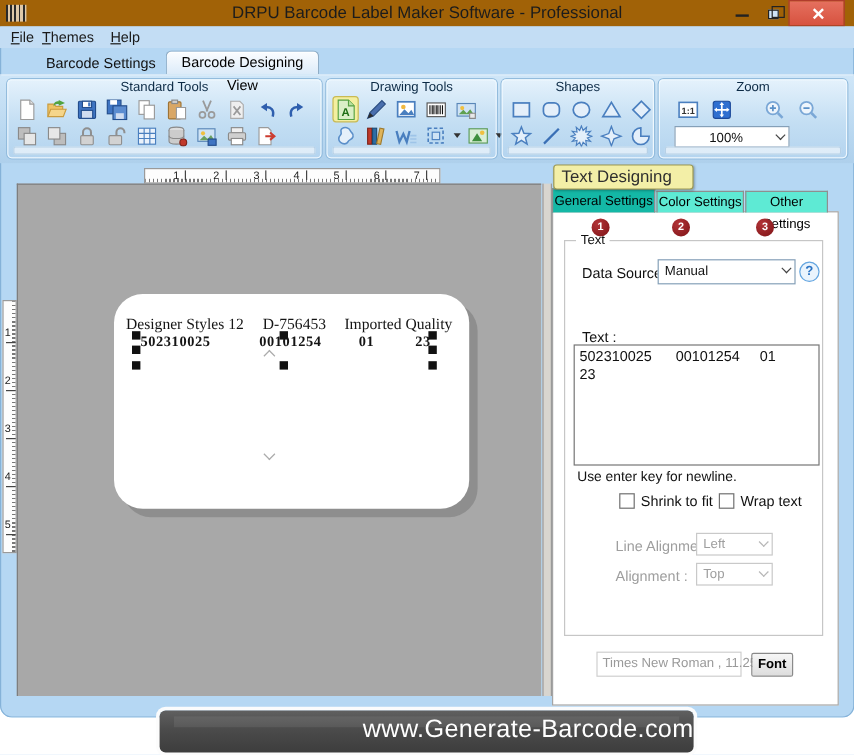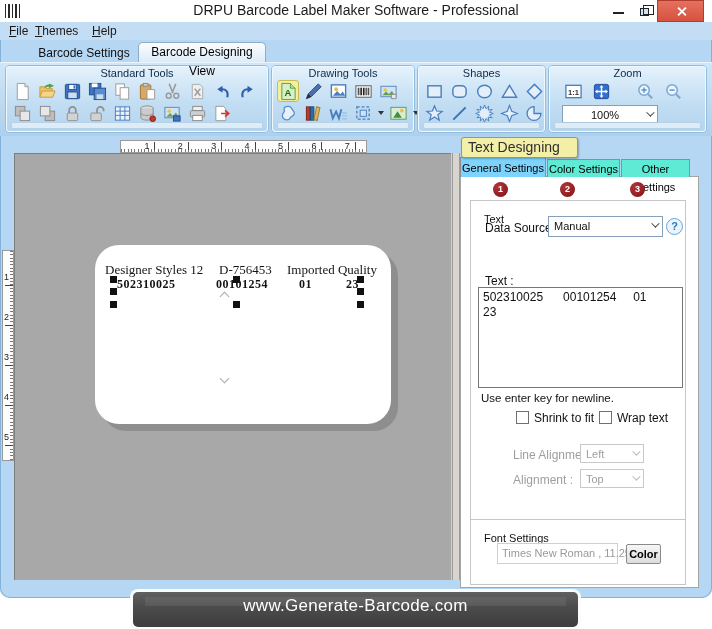--- a/index.html
+++ b/index.html
@@ -4,21 +4,21 @@
 <style>
   * { margin:0; padding:0; box-sizing:border-box; }
   html,body { width:712px; height:629px; }
   body { position:relative; background:#ffffff; font-family:"Liberation Sans", sans-serif; overflow:hidden; }
 
   
   .window { position:absolute; left:0; top:0; width:712px; height:598px;
     background:#b5d7f3; border-radius:0 0 10px 10px;
     box-shadow: inset 0 0 0 1px #85b2d8; }
 
-  .titlebar { position:absolute; left:0; top:0; width:712px; height:22px; background:#ffffff; }
+  .titlebar { position:absolute; left:0; top:0; width:712px; height:22px; background:#a16207; }
   .app-icon { position:absolute; left:5px; top:4px; width:17px; height:14px;
     background:repeating-linear-gradient(90deg,#2a2a2a 0 1.5px, rgba(255,255,255,.65) 1.5px 3.5px); }
   .title-text { position:absolute; left:0; right:0; top:2px; text-align:center;
     font-size:14px; color:#1c1c1c; }
   .btn-min { position:absolute; left:606px; top:0; width:24px; height:22px; cursor:default; }
   .btn-min i { position:absolute; left:7px; top:12px; width:11px; height:2px; background:#222; }
   .btn-restore { position:absolute; left:632px; top:0; width:24px; height:22px; }
   .btn-restore i { position:absolute; left:8px; top:8px; width:9px; height:8px; border:1px solid #222; background:#cfe4f6; }
   .btn-restore i::before { content:""; position:absolute; left:2px; top:-4px; width:9px; height:8px; border:1px solid #222; }
   .btn-close { position:absolute; left:657px; top:0; width:47px; height:22px;
@@ -104,31 +104,31 @@
   .callout { position:absolute; left:461px; top:137px; width:117px; height:21px;
     background:#f3efa7; border:1px solid #9d9a55; border-radius:3px; z-index:6;
     font-size:14px; line-height:19px; padding-left:6px; color:#2e2e2e;
     box-shadow:1px 1px 2px rgba(0,0,0,.25); }
 
   
   .panel-body { position:absolute; left:460px; top:176px; width:239px; height:412px;
     background:#ffffff; border:1px solid #a5a5a5; z-index:1; }
   .ptab { position:absolute; z-index:2; text-align:center; font-size:11px; color:#000;
     border:1px solid #8f8f8f; border-bottom:none; background:#5eead4; }
-  #ptab-0 { left:460px; top:157px; width:86px; height:20px; line-height:20px; background:#7dd3fc; z-index:3; }
+  #ptab-0 { left:460px; top:157px; width:86px; height:20px; line-height:20px; background:#14b8a6; z-index:3; }
   #ptab-1 { left:547px; top:159px; width:73px; height:18px; line-height:18px; }
   #ptab-2 { left:621px; top:159px; width:69px; height:18px; line-height:18px; }
   .badge { position:absolute; width:15px; height:15px; border-radius:50%; z-index:4;
     background:radial-gradient(circle at 35% 30%, #b23438, #7e1316); color:#fff;
     font-size:9px; font-weight:bold; text-align:center; line-height:15px; top:182px; }
   #badge-0 { left:493px; } #badge-1 { left:560px; } #badge-2 { left:630px; }
 
   .groupbox { position:absolute; border:1px solid #c6c6c6; background:#fff; z-index:2; }
   .groupbox .legend { position:absolute; top:-7px; left:9px; background:#fff; padding:0 4px;
-    font-size:11px; color:#111;margin-top:19px; }
+    font-size:11px; color:#111; }
   #gb-text { left:470px; top:200px; width:216px; height:330px; }
   #gb-font { left:470px; top:519px; width:216px; height:66px; }
 
   .plabel { position:absolute; font-size:12px; color:#111; z-index:3; white-space:nowrap; }
   .plabel.gray { color:#9e9e9e; }
   #lbl-datasource { left:485px; top:221px; }
   #combo-datasource { position:absolute; left:548px; top:216px; width:115px; height:21px; z-index:3; }
   .help-circle { position:absolute; left:666px; top:218px; width:17px; height:17px; z-index:3;
     border-radius:50%; background:#eaf4fd; border:1.5px solid #63a5e0; color:#2c74c4;
     font-size:11px; font-weight:bold; text-align:center; line-height:14px; }
@@ -155,22 +155,22 @@
   .font-button { position:absolute; left:626px; top:544px; width:35px; height:20px; z-index:3;
     background:linear-gradient(#f6f6f6,#dddddd); border:1px solid #8a8a8a; border-radius:2px;
     font-size:11px; font-weight:600; text-align:center; line-height:18px; color:#000; }
 
   
   .banner { position:absolute; left:133px; top:592px; width:445px; height:35px; z-index:10;
     background:linear-gradient(180deg,#606060 0%, #4b4b4b 45%, #3d3d3d 100%);
     border-radius:5px; box-shadow:0 0 0 3px rgba(252,252,252,.97); }
   .banner .shine { position:absolute; left:12px; right:12px; top:5px; height:9px;
     background:rgba(255,255,255,.07); }
-  .banner .txt { position:absolute; left:0; right:0; top:4px; text-align:center;
-    color:#fff; font-size:17px; letter-spacing:.3px; }
+  .banner .txt { position:absolute; left:0; right:0; top:4px; text-align:right;
+    color:#fff; font-size:21px; letter-spacing:.3px; }
 
   svg { display:block; }
   svg text { font-family:"Liberation Sans", sans-serif; }
 </style>
 </head>
 <body>
 
 <div class="window">
 
   <div class="titlebar">
@@ -585,25 +585,22 @@
   <div class="combo disabled" id="combo-linealign">
     <span class="combo-value">Left</span>
     <span class="combo-arrow"></span>
   </div>
   <span class="plabel gray" id="lbl-align">Alignment :</span>
   <div class="combo disabled" id="combo-align">
     <span class="combo-value">Top</span>
     <span class="combo-arrow"></span>
   </div>
 
-  <div class="groupbox" id="gb-font">
-    <span class="legend">Font Settings</span>
-  </div>
   <div class="font-input">Times New Roman , 11.25</div>
-  <div class="font-button">Color</div>
+  <div class="font-button">Font</div>
 
 </div>
 
 <div class="banner">
   <span class="shine"></span>
   <span class="txt">www.Generate-Barcode.com</span>
 </div>
 
 <span class="handle" style="left: 110px; top: 276px;"></span>
 <span class="handle" style="left: 233px; top: 276px;"></span>

